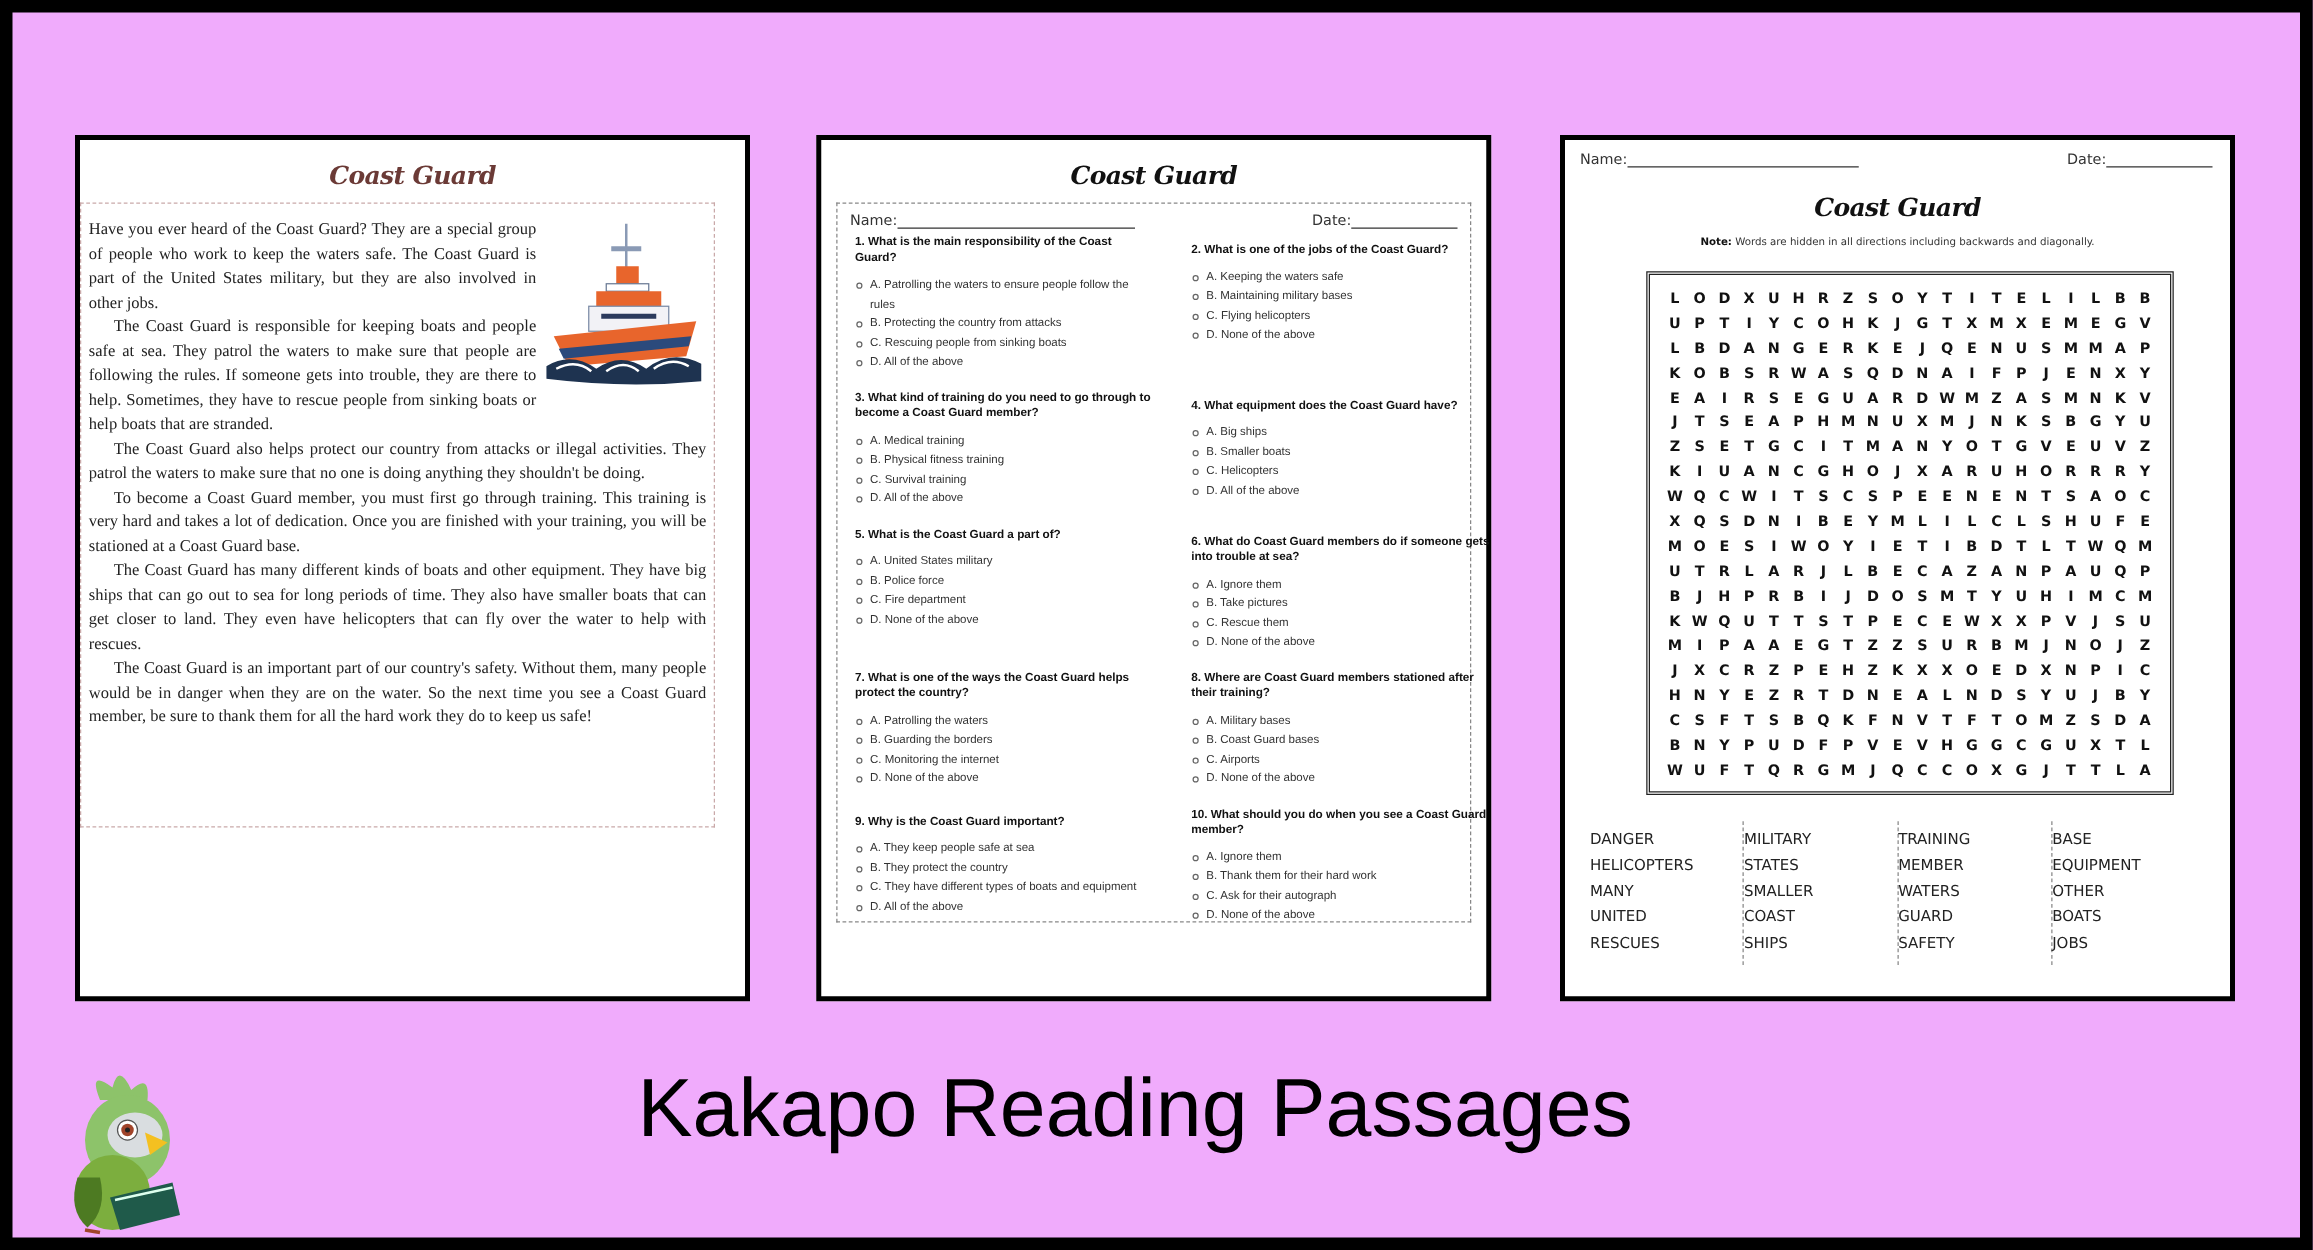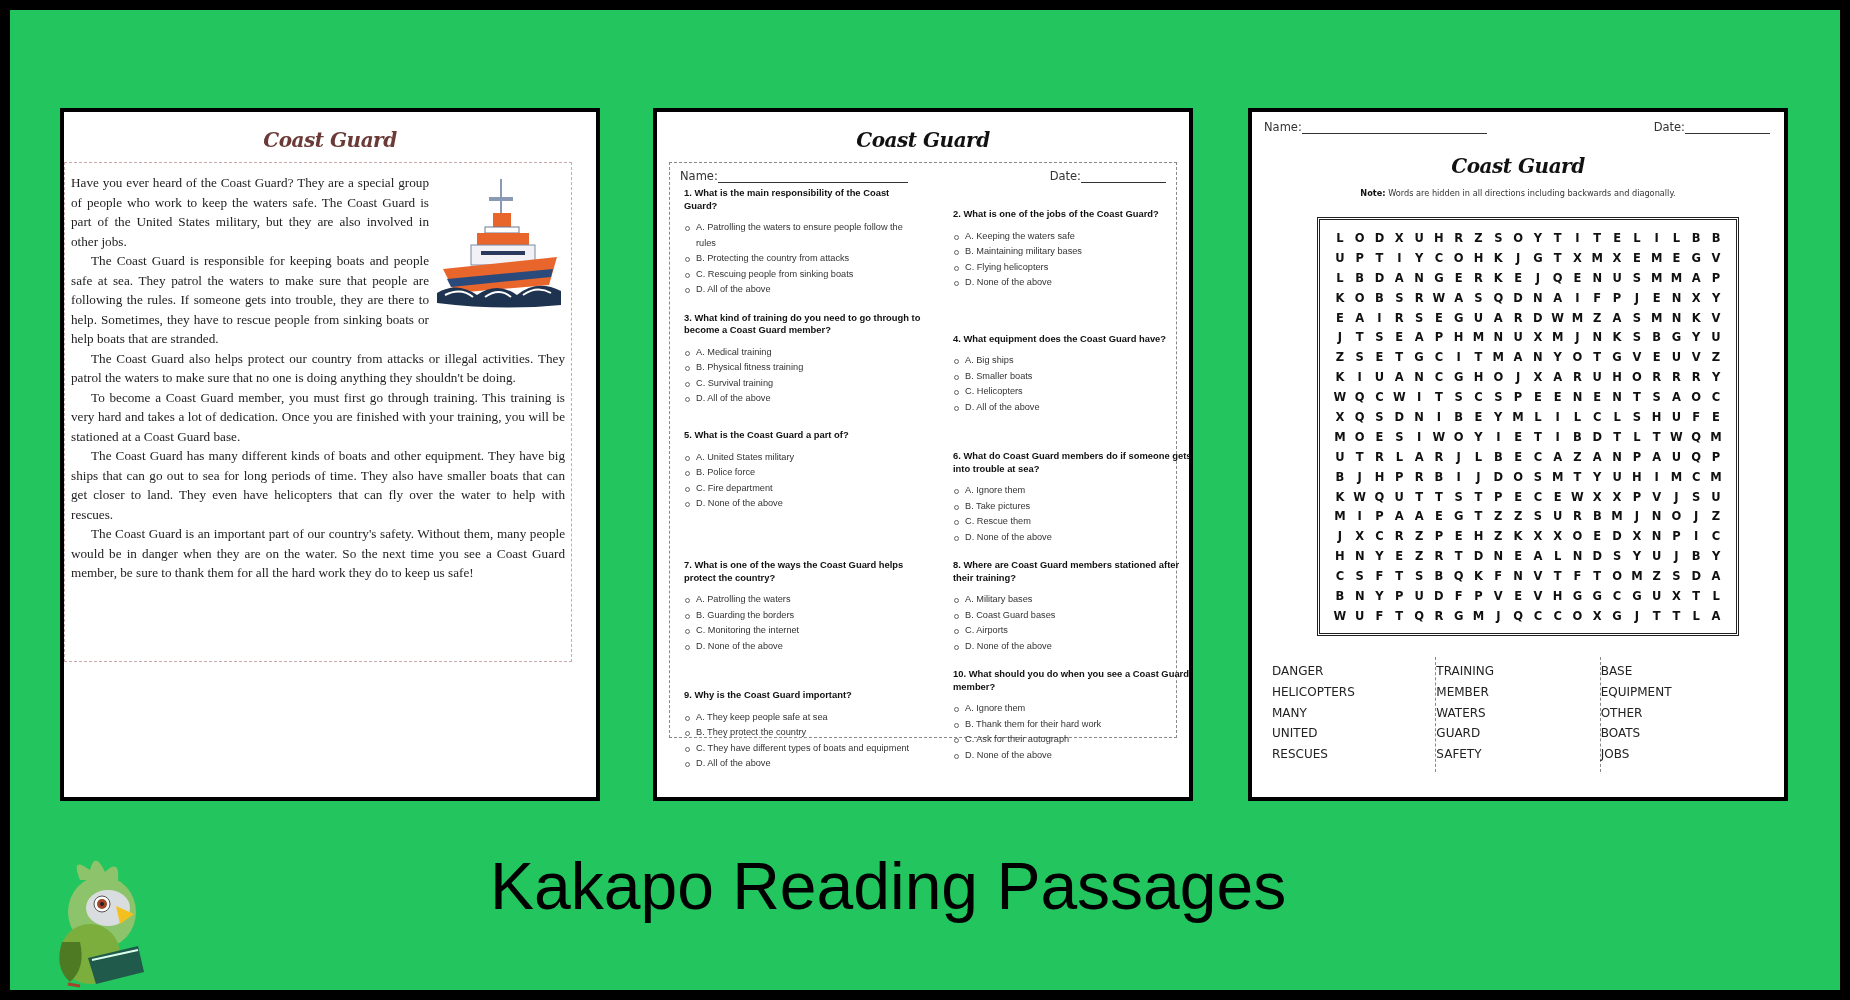--- a/index.html
+++ b/index.html
@@ -1,21 +1,21 @@
 <!DOCTYPE html>
 <html><head>
   <meta charset="utf-8">
   <style>
     * { box-sizing: border-box; margin: 0; padding: 0; }
     html, body { width: 1850px; height: 1000px; overflow: hidden; background: #000; }
     body { position: relative; font-family: "DejaVu Sans", sans-serif; color: #222; }
 
     .canvas {
       position: absolute; left: 10px; top: 10px; width: 1830px; height: 980px;
-      background: #22c55e;
+      background: #f0abfc;
     }
 
     .page {
       position: absolute; top: 98px; width: 540px; height: 693px;
       border: 4px solid #000; background: #fff;
     }
     .page-1 { left: 50px; }
     .page-2 { left: 643px; }
     .page-3 { left: 1238px; }
 
@@ -50,21 +50,21 @@
     .name-date {
       display: flex; justify-content: space-between; font-size: 11.5px; color: #333;
       font-family: "DejaVu Sans", sans-serif;
     }
     .blank { display: inline-block; border-bottom: 1px solid #333; vertical-align: bottom; }
     .quiz-grid {
       display: grid; grid-template-columns: 245px 245px; column-gap: 24px; margin-top: 4px;
     }
     .q { margin-bottom: 14px; }
     .q-text { font-weight: bold; font-size: 9.4px; line-height: 12.5px; color: #111; margin-bottom: 8px; padding-left: 4px; }
-    .q-right .q-text { margin-top: 21px; }
+    .q-right .q-text { margin-top: 6px; }
     .opt { font-size: 9.2px; line-height: 15.5px; color: #333; padding-left: 16px; position: relative; }
     .opt::before {
       content: ""; position: absolute; left: 5px; top: 6px; width: 3px; height: 3px;
       border: 1px solid #666; border-radius: 50%;
     }
 
     
     .ws-namedate {
       position: absolute; left: 12px; right: 14px; top: 8px;
       display: flex; justify-content: space-between; font-size: 11.5px; color: #333;
@@ -83,21 +83,21 @@
       display: flex;
     }
     .word-col {
       flex: 1; font-size: 12px; line-height: 20.8px; color: #222;
       border-right: 1px dashed #888; padding-top: 4px;
     }
     .word-col:last-child { border-right: none; }
 
     
     .brand-title {
-      position: absolute; left: 480px; top: 838px; font-family: "Liberation Sans", sans-serif;
+      position: absolute; left: 500px; top: 838px; font-family: "Liberation Sans", sans-serif;
       font-size: 66px; color: #000; letter-spacing: 0px;
     }
     .logo { position: absolute; left: 30px; top: 840px; width: 135px; height: 140px; }
   </style>
 </head>
 <body>
 
 <div class="canvas">
 
   <div class="page page-1">
@@ -672,20 +672,27 @@
       </div>
     <div class="word-list" id="word-list">
         <div class="word-col">
           <div>DANGER</div>
           <div>HELICOPTERS</div>
           <div>MANY</div>
           <div>UNITED</div>
           <div>RESCUES</div>
         </div>
         <div class="word-col">
+          <div>MILITARY</div>
+          <div>STATES</div>
+          <div>SMALLER</div>
+          <div>COAST</div>
+          <div>SHIPS</div>
+        </div>
+        <div class="word-col">
           <div>TRAINING</div>
           <div>MEMBER</div>
           <div>WATERS</div>
           <div>GUARD</div>
           <div>SAFETY</div>
         </div>
         <div class="word-col">
           <div>BASE</div>
           <div>EQUIPMENT</div>
           <div>OTHER</div>

